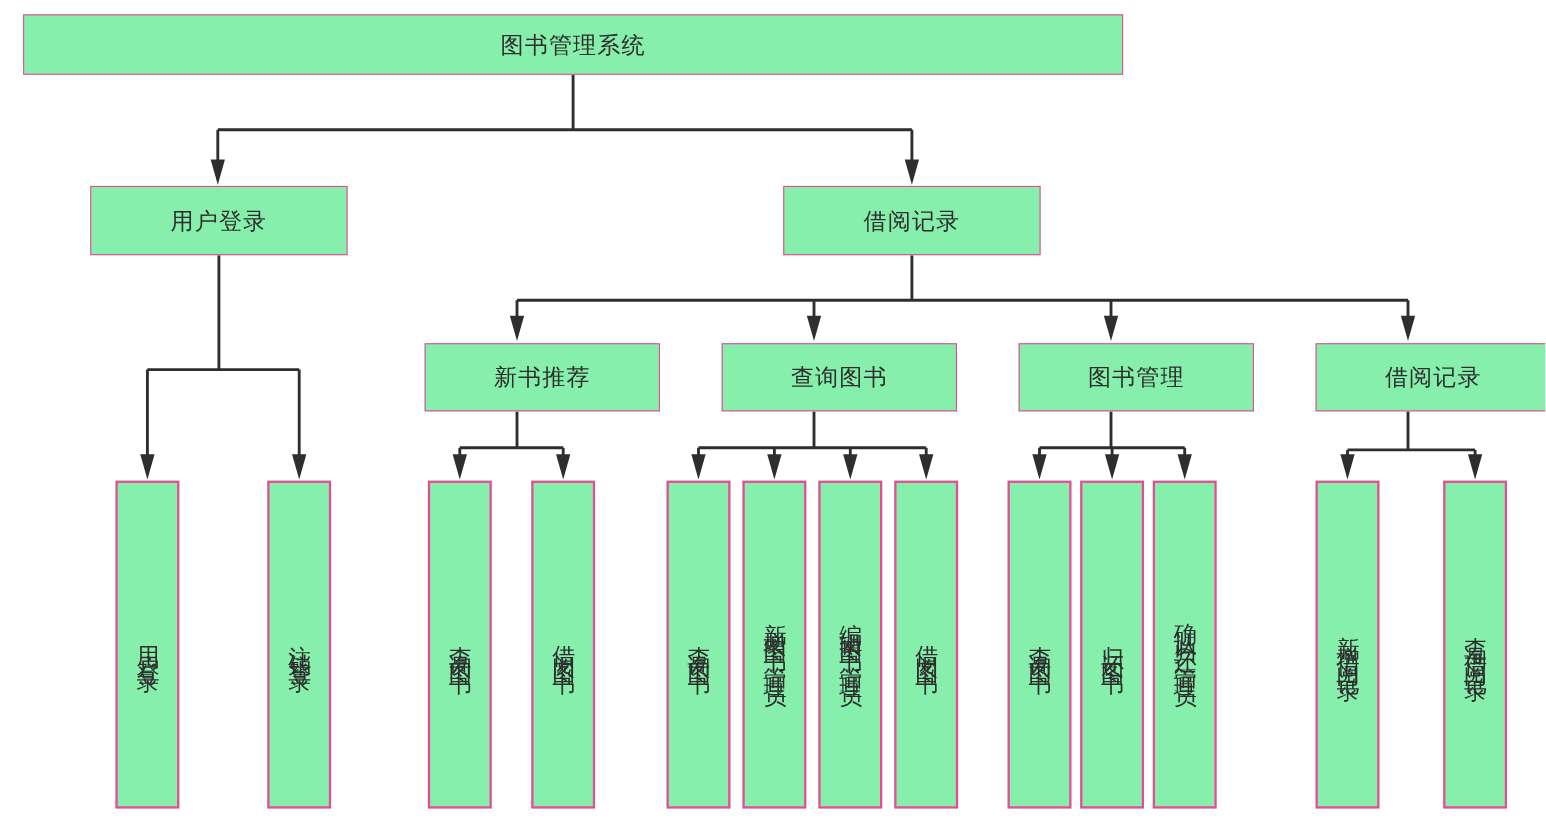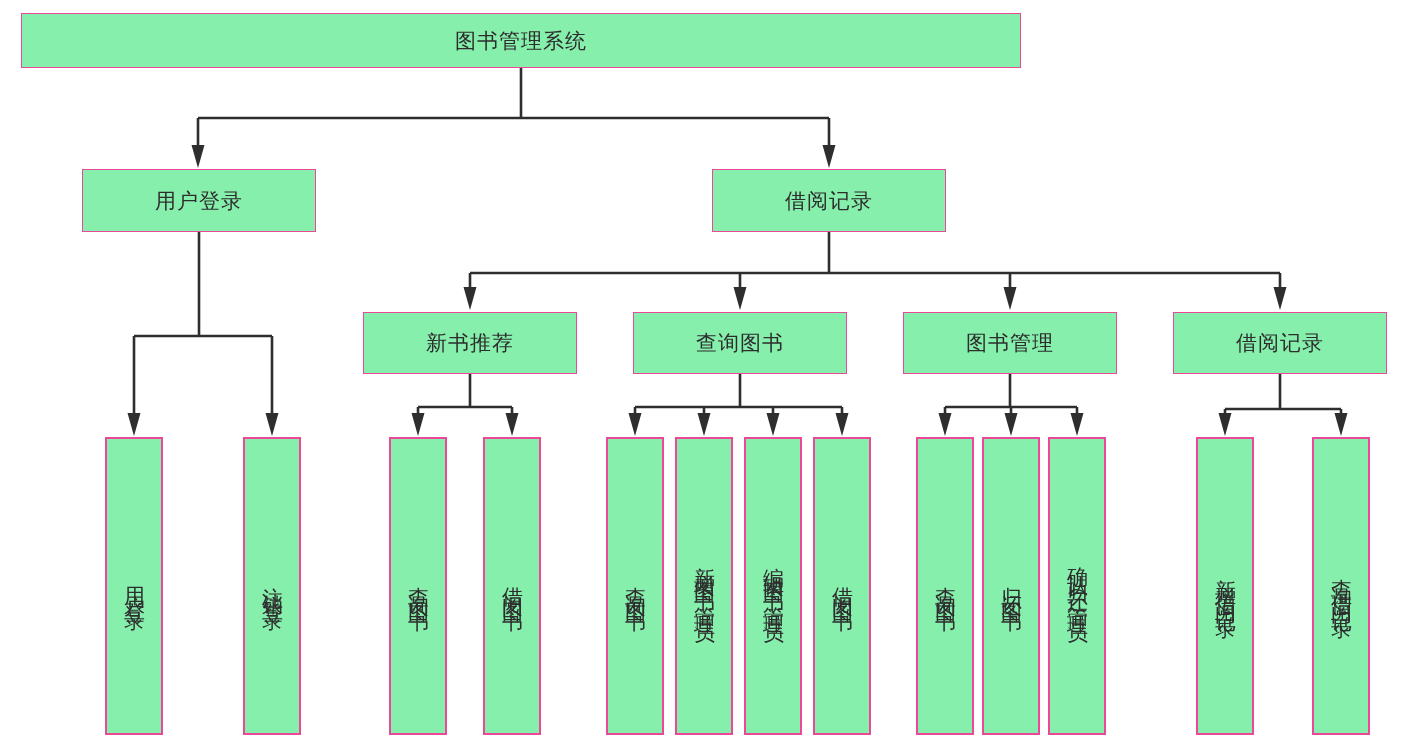--- a/index.html
+++ b/index.html
@@ -33,21 +33,21 @@
     border: 1px solid #ec4899;
     box-sizing: border-box;
     display: flex;
     align-items: center;
     justify-content: center;
     z-index: 2;
   }
   .hbox { font-size: 21px; letter-spacing: 1px; }
   .root { left: 21px; top: 13px; width: 1000px; height: 55px; }
   .l1   { top: 169px; width: 234px; height: 63px; }
-  .l2   { top: 312px; width: 214px; height: 62px; }
+  .l2   { top: 312px; width: 214px; height: 62px; margin-left: 23px; }
   .vbox {
     top: 437px;
     width: 58px;
     height: 298px;
     border-width: 2.5px;
   }
   .vtext {
     writing-mode: vertical-rl;
     text-orientation: mixed;
     font-size: 21px;

